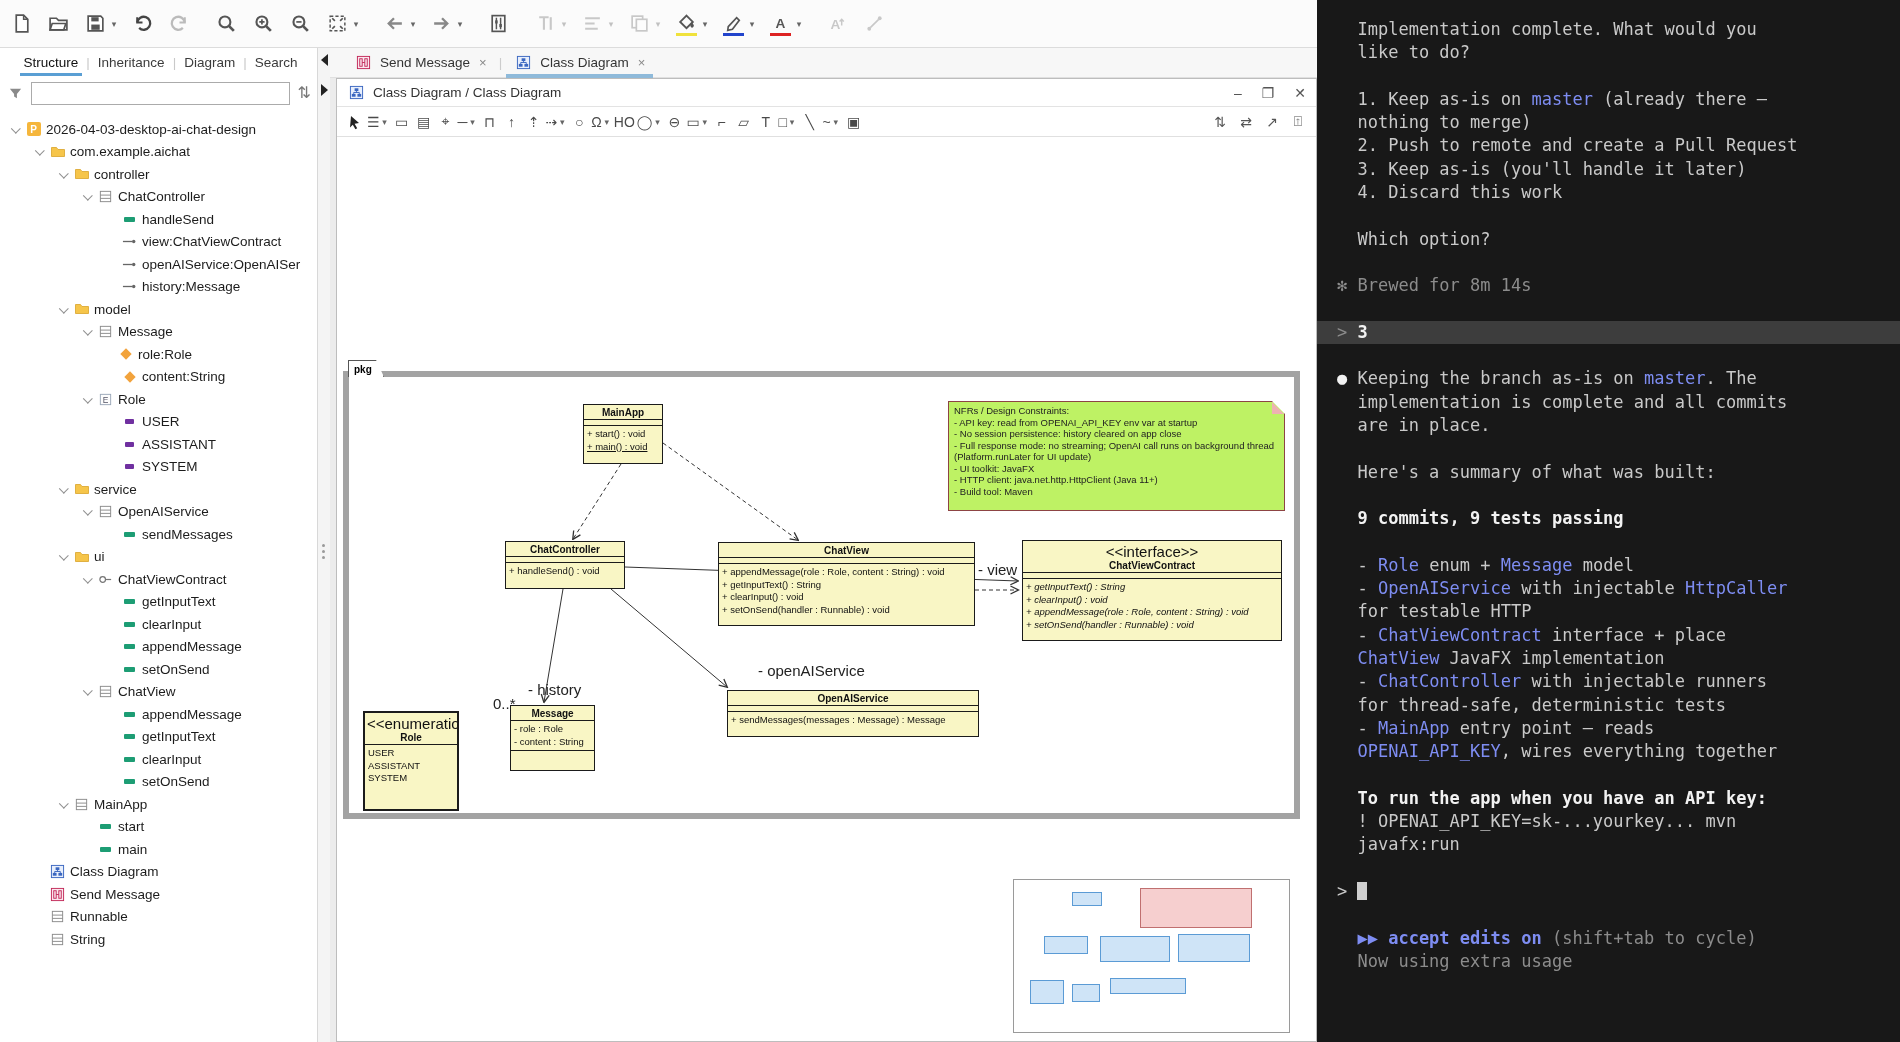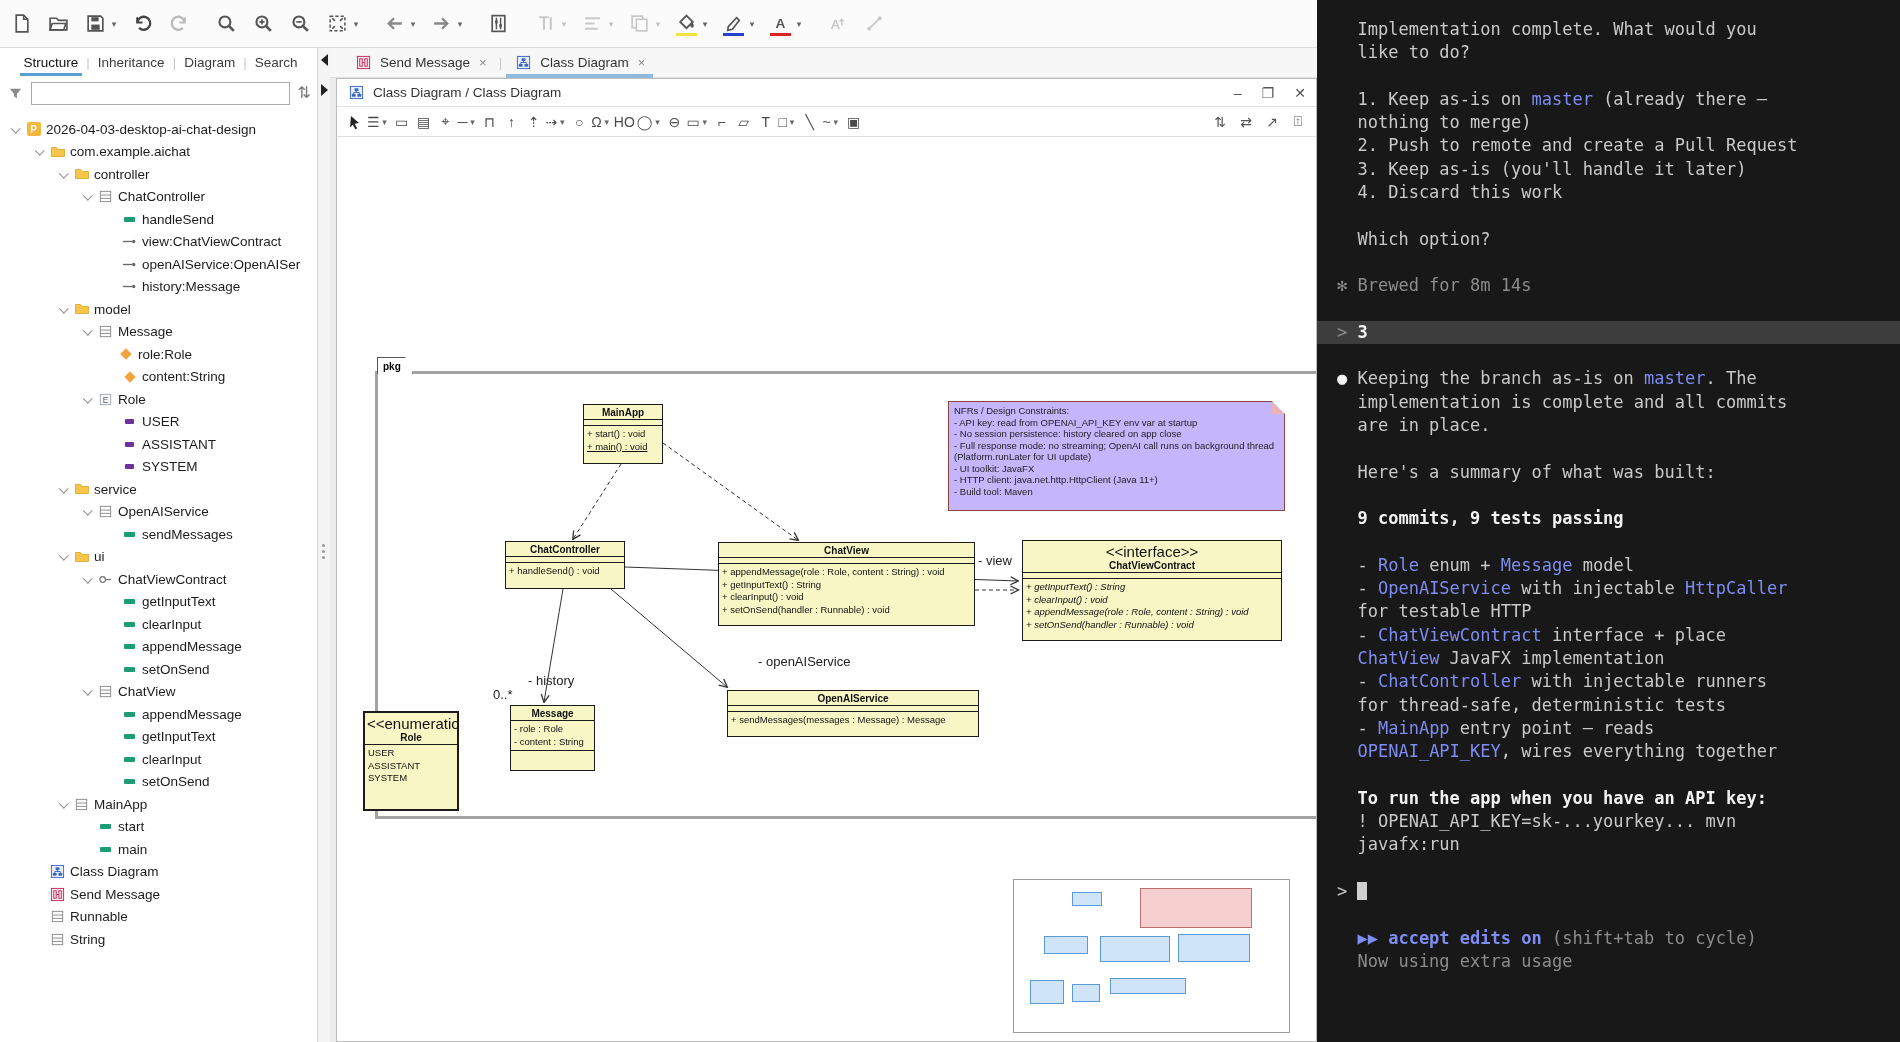--- a/index.html
+++ b/index.html
@@ -67,42 +67,42 @@
   .win-ctrls { margin-left:auto; display:flex; gap:20px; color:#555; font-size:14px; }
   .win-tools { height:30px; display:flex; align-items:center; gap:2px; padding:0 8px;
                color:#4a4a4a; font-size:14px; border-bottom:1px solid #e0e0e0; }
   .wt { min-width:20px; height:24px; display:flex; align-items:center; justify-content:center; }
   .wt svg { width:16px; height:16px; }
   .wt-right { margin-left:auto; display:flex; gap:6px; color:#555; }
 
   
   #canvas { position:absolute; left:0; top:59px; right:0; bottom:0; background:#fff; overflow:hidden; }
   #edges { position:absolute; left:0; top:0; width:100%; height:100%; pointer-events:none; }
-  .pkg-frame { position:absolute; border:3px solid #a3a3a3;margin-left:32px; }
+  .pkg-frame { position:absolute; border:6px solid #a3a3a3; }
   .pkg-tab { position:absolute; left:-1px; top:-17px; width:36px; height:17px; border:1px solid #555;
              border-bottom:none; background:#fff; font-size:10px; font-weight:bold;
              display:flex; align-items:center; padding-left:5px;
              clip-path:polygon(0 0, 78% 0, 100% 100%, 0 100%); }
   .uml-class { position:absolute; background:#f9f6c5; border:1.2px solid #1b1b1b;
                display:flex; flex-direction:column; font-size:9.5px; color:#111; overflow:hidden; }
   .uml-class.thick { border-width:2px; }
   .uml-title { border-bottom:1.2px solid #1b1b1b; text-align:center; padding:2px 2px 1px; }
   .uml-stereo { font-size:15px; }
   .uml-name { font-weight:bold; font-size:10px; }
   .uml-sec { border-bottom:1.2px solid #1b1b1b; padding:2px 3px; min-height:6px; }
   .uml-sec:last-child { border-bottom:none; flex:1; }
   .uml-sec.it { font-style:italic; }
   .uml-line { line-height:12.5px; white-space:nowrap; }
-  .note { position:absolute; background:#c4b5fd; border:1px solid #8d4444; font-size:9.5px;
+  .note { position:absolute; background:#bef264; border:1px solid #8d4444; font-size:9.5px;
           line-height:11.5px; padding:3px 5px; color:#222; }
   .note .cut { position:absolute; top:-1px; right:-1px; width:0; height:0;
                border-top:13px solid #fff; border-left:13px solid transparent; }
   .note .fold { position:absolute; top:0; right:0; width:0; height:0;
                 border-bottom:12px solid #eeb2b2; border-right:12px solid transparent; }
-  .elabel { position:absolute; font-size:13px; color:#222; white-space:nowrap; }
+  .elabel { position:absolute; font-size:15px; color:#222; white-space:nowrap;margin-top:8px; }
   .minimap { position:absolute; background:#fff; border:1px solid #9a9a9a; }
   .mmbox { position:absolute; }
   .mm-b { background:#cfe4f7; border:1px solid #5b9bd5; }
   .mm-p { background:#f6cfcf; border:1px solid #c07070; }
 
   
   #terminal { position:absolute; left:1317px; top:0; width:583px; height:1042px;
               background:#181818; padding:18px 20px; overflow:hidden;
               font-family:"DejaVu Sans Mono", monospace; font-size:17px; line-height:23.3px; }
   .t-line { height:23.3px; white-space:pre; }

